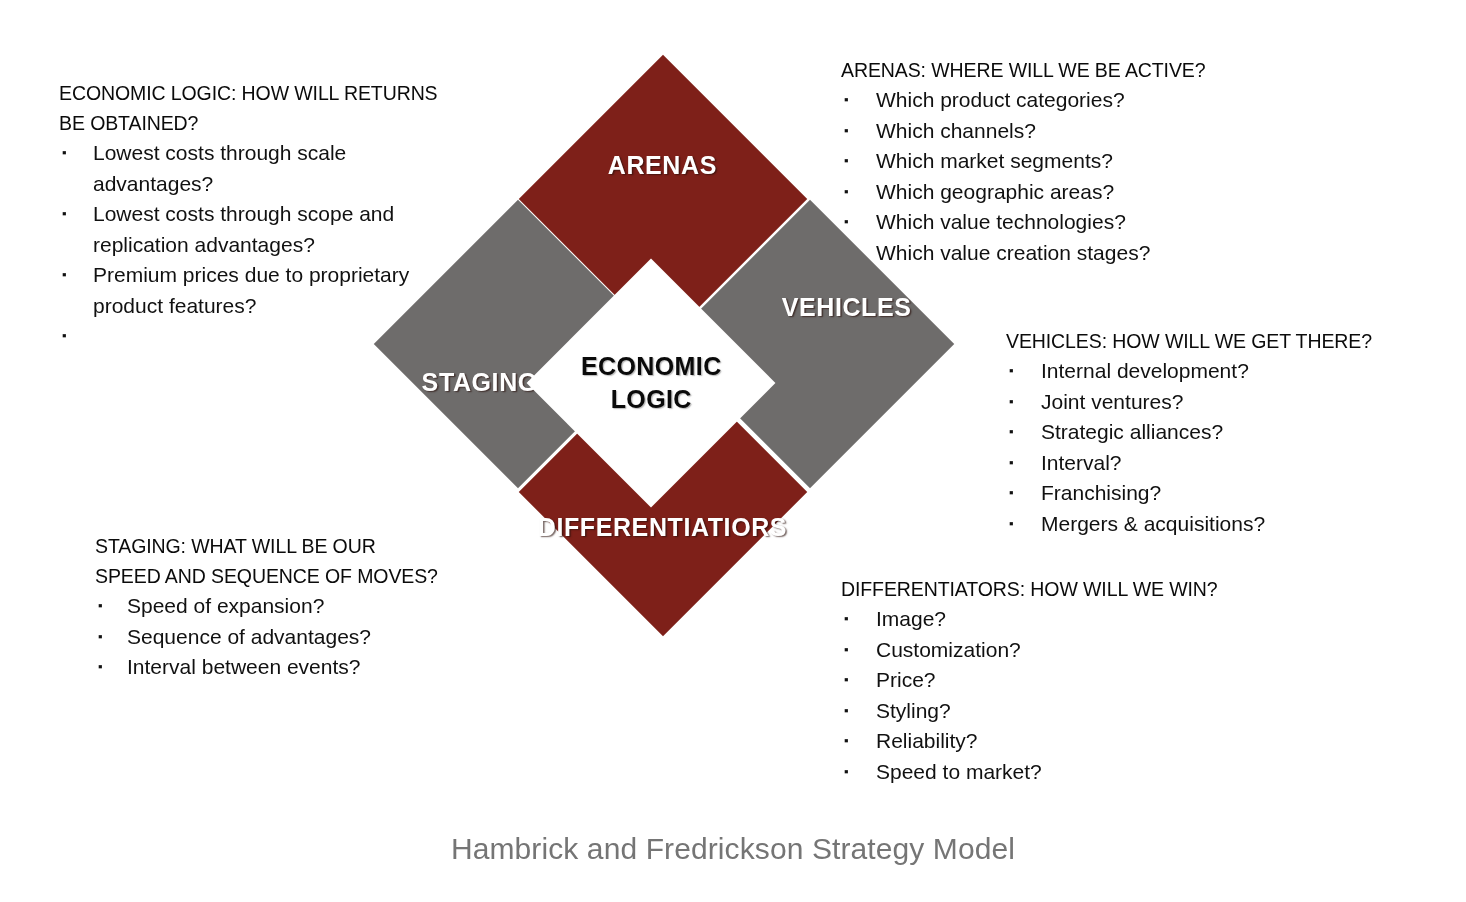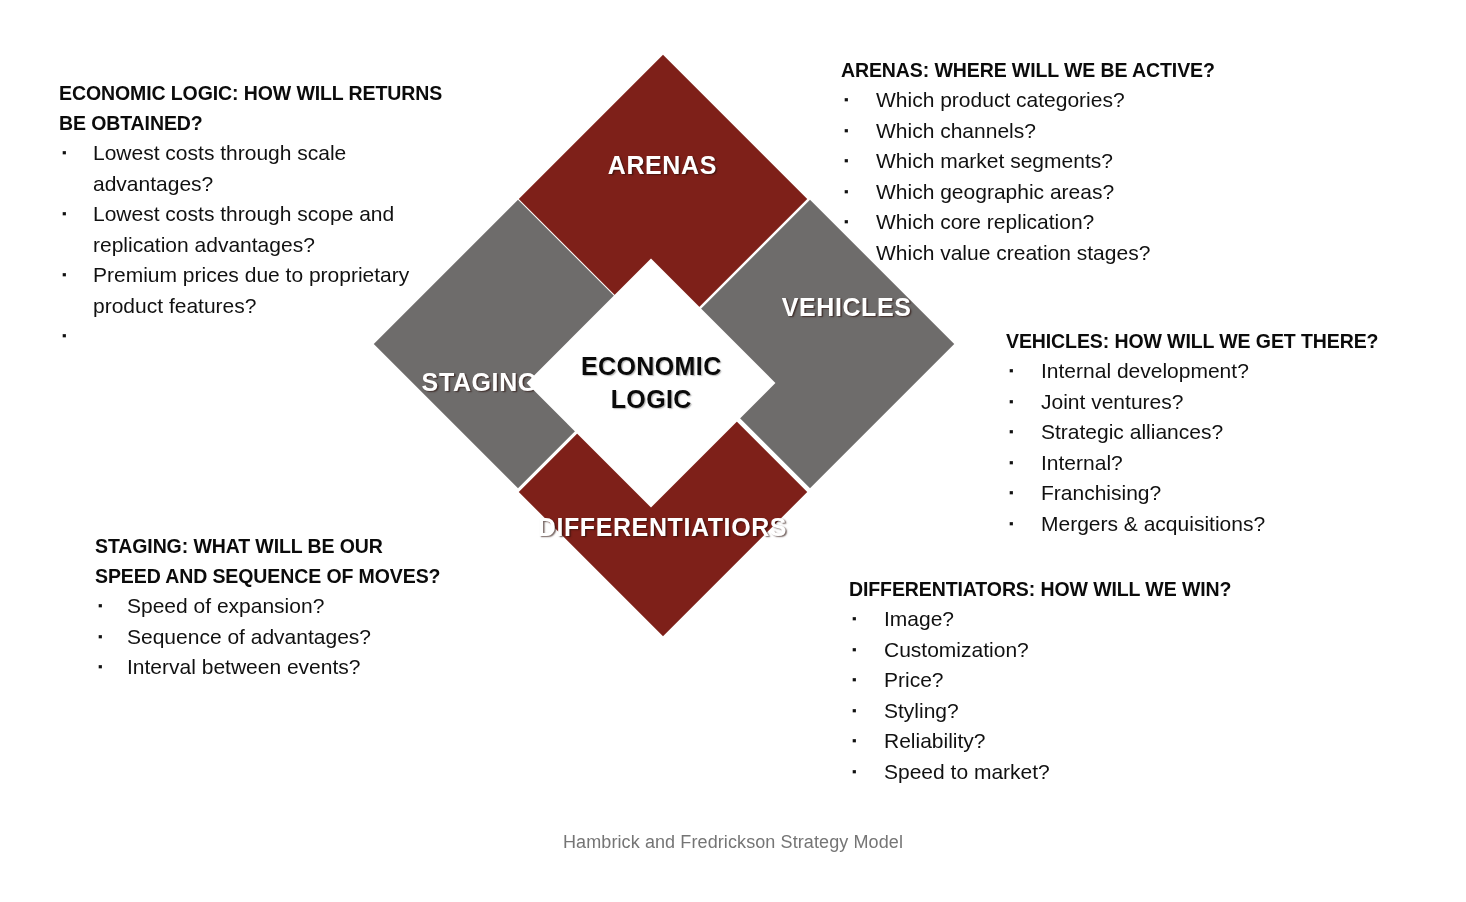--- a/index.html
+++ b/index.html
@@ -14,21 +14,21 @@
     overflow: hidden;
     font-family: "Liberation Sans", sans-serif;
     color: #0d0d0d;
   }
 
   
   .block {
     position: absolute;
   }
   .block-heading {
-    font-weight: bold;
+    font-weight: normal;
     font-size: 19.5px;
     line-height: 30px;
     letter-spacing: -0.1px;
     color: #0b0b0b;
     white-space: pre-line;
   }
   .bullets {
     list-style: none;
     margin: 0;
     padding: 0;
@@ -53,21 +53,21 @@
     display: inline;
   }
 
   
   .block-economic .bullets li { padding-left: 34px; }
 
   #block-economic { left: 59px;  top: 78px;  width: 470px; }
   #block-arenas   { left: 841px; top: 55px;  width: 430px; }
   #block-vehicles { left: 974px; top: 326px; width: 430px; margin-left: 32px; }
   #block-staging  { left: 95px;  top: 519px; width: 420px; margin-top: 12px; }
-  #block-diff     { left: 841px; top: 574px; width: 450px; margin-left: 8px; }
+  #block-diff     { left: 841px; top: 574px; width: 450px; }
 
   #block-arenas .bullets li,
   #block-vehicles .bullets li,
   #block-diff .bullets li { padding-left: 35px; }
   #block-staging .bullets li { padding-left: 32px; }
 
   
   #diagram {
     position: absolute;
     left: 360px;
@@ -139,21 +139,21 @@
     white-space: pre-line;
   }
 
   
   #caption {
     position: absolute;
     left: 0;
     top: 832px;
     width: 1466px;
     text-align: center;
-    font-size: 18px;
+    font-size: 30px;
     color: #757575;
     letter-spacing: 0.1px;
   }
 </style>
 </head>
 <body>
 
 <div class="block block-economic" id="block-economic">
   <div class="block-heading">ECONOMIC LOGIC: HOW WILL RETURNS
 BE OBTAINED?</div>
@@ -168,32 +168,32 @@
     </ul>
 </div>
 
 <div class="block" id="block-arenas">
   <div class="block-heading">ARENAS: WHERE WILL WE BE ACTIVE?</div>
   <ul class="bullets">
       <li><span class="bullet-mark">▪</span><span class="li-text">Which product categories?</span></li>
       <li><span class="bullet-mark">▪</span><span class="li-text">Which channels?</span></li>
       <li><span class="bullet-mark">▪</span><span class="li-text">Which market segments?</span></li>
       <li><span class="bullet-mark">▪</span><span class="li-text">Which geographic areas?</span></li>
-      <li><span class="bullet-mark">▪</span><span class="li-text">Which core replication?</span></li>
+      <li><span class="bullet-mark">▪</span><span class="li-text">Which value technologies?</span></li>
       <li><span class="bullet-mark">▪</span><span class="li-text">Which value creation stages?</span></li>
     </ul>
 </div>
 
 <div class="block" id="block-vehicles">
   <div class="block-heading">VEHICLES: HOW WILL WE GET THERE?</div>
   <ul class="bullets">
       <li><span class="bullet-mark">▪</span><span class="li-text">Internal development?</span></li>
       <li><span class="bullet-mark">▪</span><span class="li-text">Joint ventures?</span></li>
       <li><span class="bullet-mark">▪</span><span class="li-text">Strategic alliances?</span></li>
-      <li><span class="bullet-mark">▪</span><span class="li-text">Internal?</span></li>
+      <li><span class="bullet-mark">▪</span><span class="li-text">Interval?</span></li>
       <li><span class="bullet-mark">▪</span><span class="li-text">Franchising?</span></li>
       <li><span class="bullet-mark">▪</span><span class="li-text">Mergers &amp; acquisitions?</span></li>
     </ul>
 </div>
 
 <div class="block" id="block-staging">
   <div class="block-heading">STAGING: WHAT WILL BE OUR
 SPEED AND SEQUENCE OF MOVES?</div>
   <ul class="bullets">
       <li><span class="bullet-mark">▪</span><span class="li-text">Speed of expansion?</span></li>

